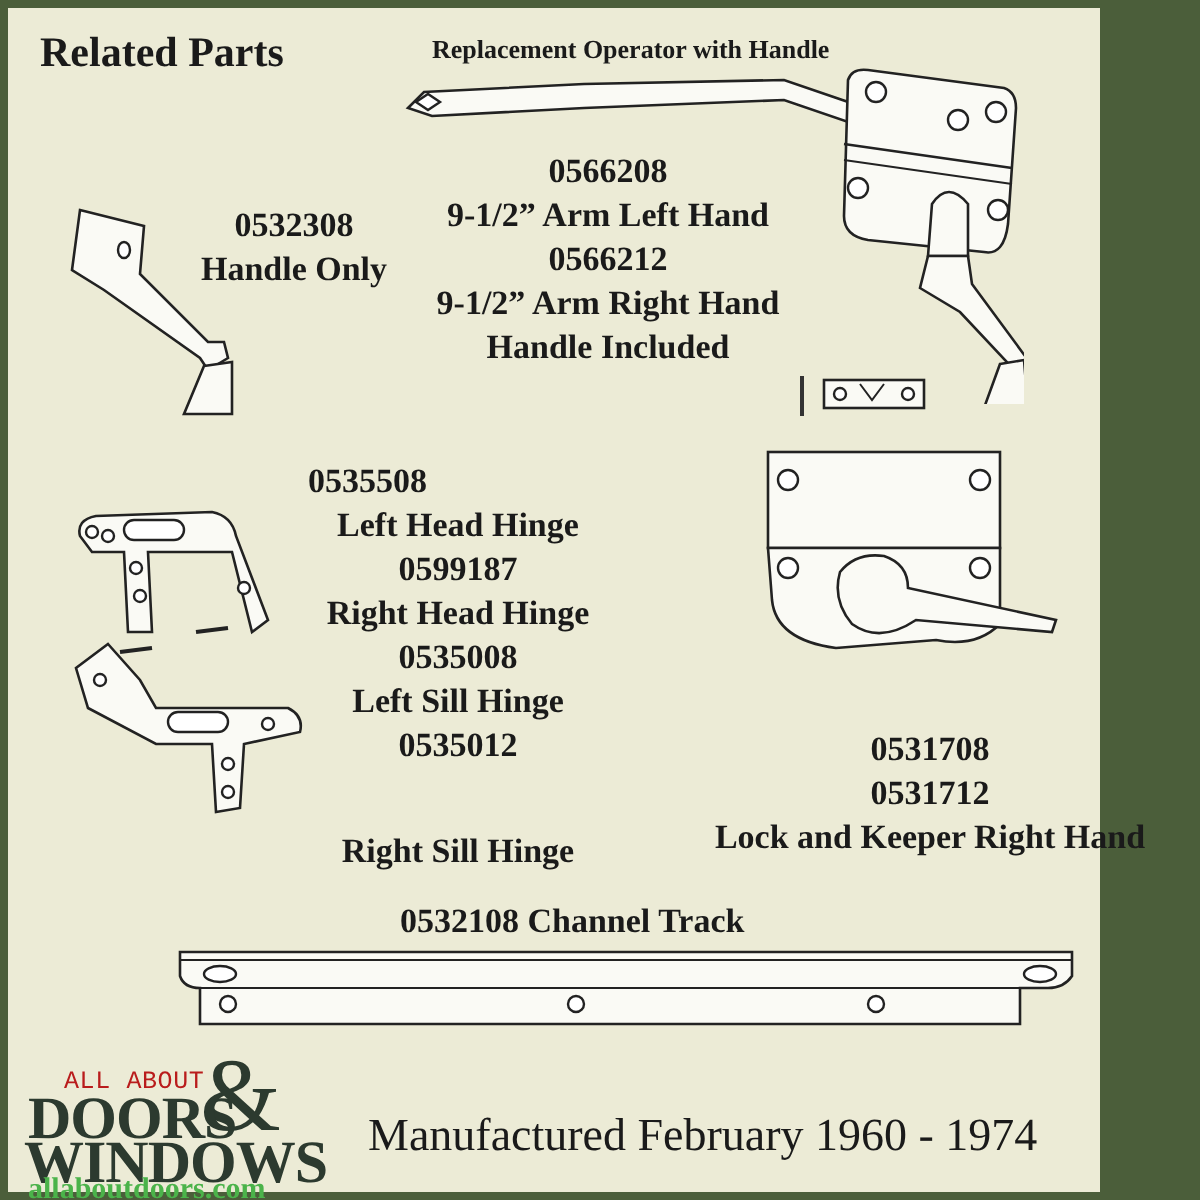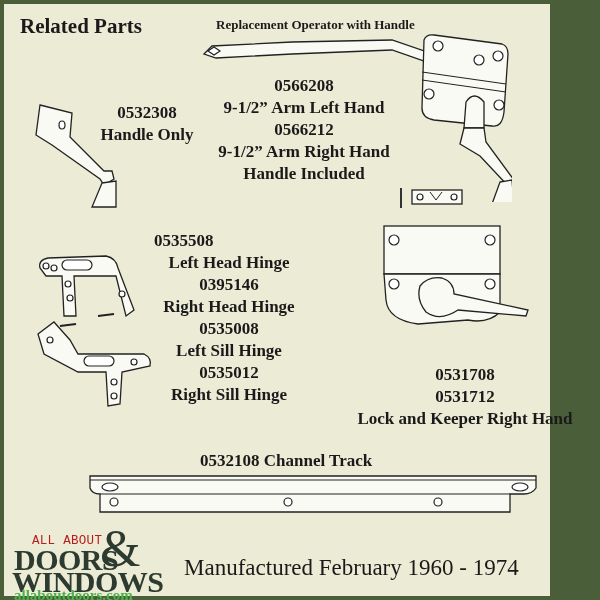--- a/index.html
+++ b/index.html
@@ -78,26 +78,26 @@
     <path class="p" d="M20,68 L36,86 L44,100 L110,100 Q118,104 116,112 L88,118 L86,150 L74,152 L72,118 L44,118 L10,100 L4,80 Z"></path>
     <circle class="h" cx="100" cy="108" r="3"></circle>
       <circle class="h" cx="80" cy="128" r="3"></circle>
       <circle class="h" cx="80" cy="142" r="3"></circle>
       <circle class="h" cx="16" cy="86" r="3"></circle>
     <rect x="50" y="102" width="30" height="10" rx="5" class="h"></rect>
   </svg>
   <div class="abs" style="left:150px;top:226px;width:150px;">
     <div class="lbl-b" style="">0535508</div>
     <div class="lbl-b" style="text-align:center;">Left Head Hinge</div>
-    <div class="lbl-b" style="text-align:center;">0395146</div>
+    <div class="lbl-b" style="text-align:center;">0599187</div>
     <div class="lbl-b" style="text-align:center;">Right Head Hinge</div>
     <div class="lbl-b" style="text-align:center;">0535008</div>
     <div class="lbl-b" style="text-align:center;">Left Sill Hinge</div>
     <div class="lbl-b" style="text-align:center;">0535012</div>
-    <div class="lbl-b" style="text-align:center;">Right Sill Hinge</div>
+    <div class="lbl-b" style="text-align:center;margin-top:31px;">Right Sill Hinge</div>
   </div>
 
   <svg class="abs" style="left:374px;top:216px;" width="180" height="110">
     <rect x="6" y="6" width="116" height="48" class="p"></rect>
     <circle class="h" cx="16" cy="20" r="5"></circle>
       <circle class="h" cx="112" cy="20" r="5"></circle>
     <path class="p" d="M6,54 L122,54 L122,92 Q110,104 90,100 L40,104 Q10,100 8,80 Z"></path>
     <circle class="h" cx="16" cy="64" r="5"></circle>
       <circle class="h" cx="112" cy="64" r="5"></circle>
     <path class="p" d="M42,66 Q50,56 64,58 Q76,62 76,74 L150,90 L148,96 L80,90 Q62,102 48,92 Q38,80 42,66 Z"></path>

